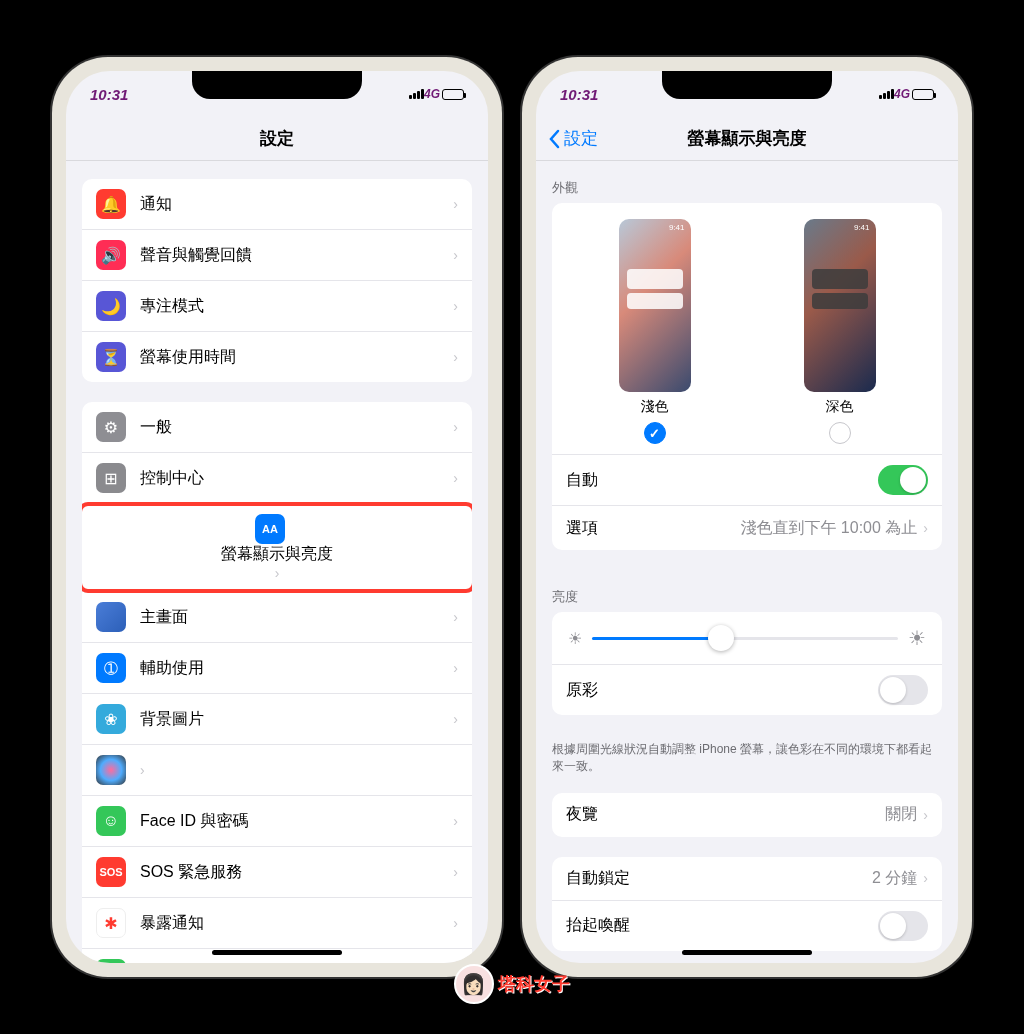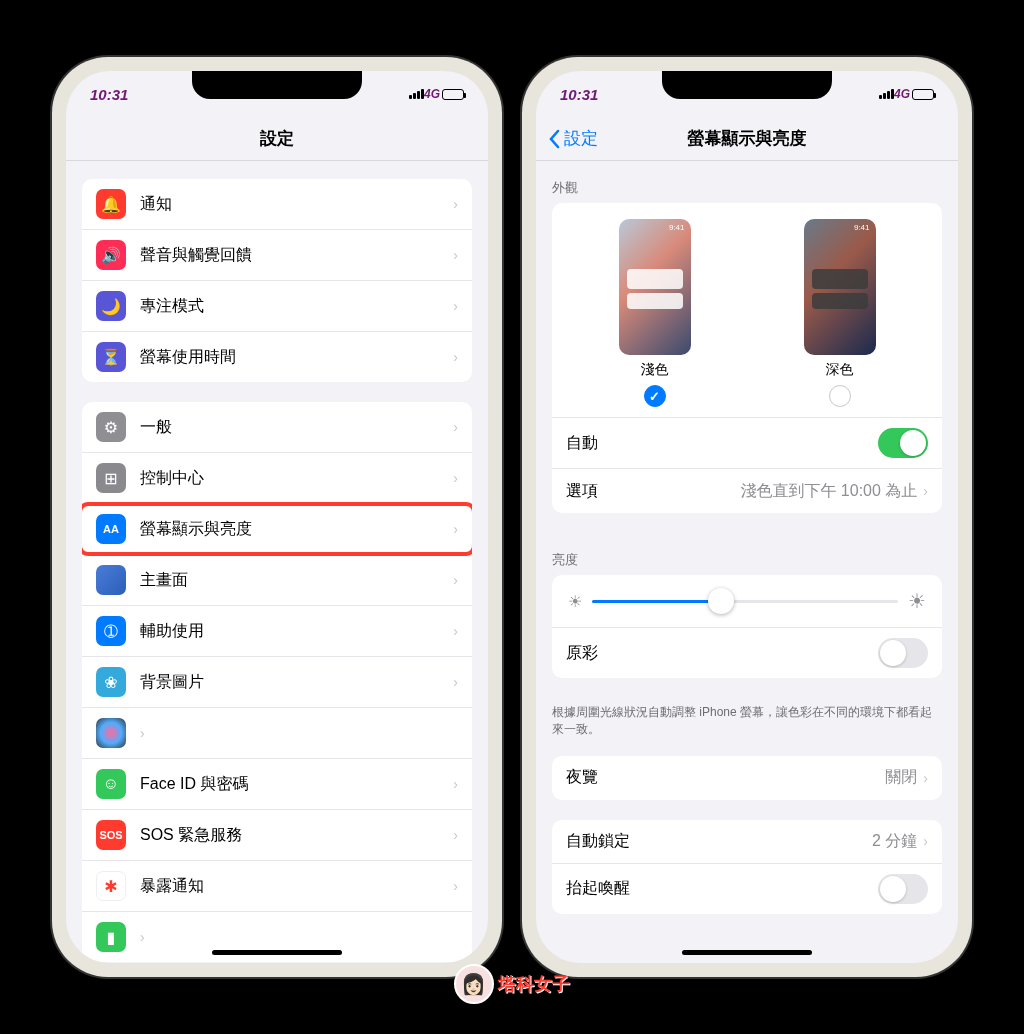--- a/index.html
+++ b/index.html
@@ -57,21 +57,21 @@
 .row-value { font-size: 16px; color: #8e8e93; margin-right: 6px;}
 .chevron { color: #c7c7cc; font-size: 14px; }
 
 .highlight-box {
   position: absolute; border: 4px solid #ff3b30; border-radius: 10px; pointer-events: none; z-index: 50;
 }
 
 .appearance-row { display: flex; justify-content: space-around; padding: 16px 10px 10px; border-bottom: 0.5px solid #e5e5ea;}
 .appearance-option { display: flex; flex-direction: column; align-items: center; gap: 6px; }
 .preview {
-  width: 72px; height: 136px; border-radius: 10px; position: relative; overflow: hidden;
+  width: 72px; height: 173px; border-radius: 10px; position: relative; overflow: hidden;
 }
 .preview.light { background: linear-gradient(135deg,#b8c8d8 0%,#d88a7a 40%,#3a4a6e 100%);}
 .preview.dark { background: linear-gradient(135deg,#6a7a8a 0%,#9a5a4a 40%,#1a2a4e 100%);}
 .preview-time { position: absolute; top: 4px; right: 6px; font-size: 8px; color: #fff;}
 .preview-widget { position: absolute; top: 50px; left: 8px; right: 8px; height: 20px; border-radius: 4px; }
 .preview.light .preview-widget { background: rgba(255,255,255,0.85);}
 .preview.dark .preview-widget { background: rgba(60,60,60,0.85);}
 .preview-widget2 { top: 74px; height: 16px;}
 .radio { width: 22px; height: 22px; border-radius: 50%; border: 1.5px solid #c7c7cc; display:flex;align-items:center;justify-content:center;}
 .radio.checked { background: #007aff; border-color:#007aff; }
@@ -156,21 +156,21 @@
           <div class="row" style="position: relative;">
             <span class="icon-box ic-gray">⚙</span>
             <span class="row-label">一般</span>
             <span class="chevron">›</span>
           </div>
           <div class="row" style="position: relative;">
             <span class="icon-box ic-darkgray">⊞</span>
             <span class="row-label">控制中心</span>
             <span class="chevron">›</span>
           </div>
-          <div class="row" style="position: relative;">
+          <div class="row" style="position: relative; flex-direction: column;">
             <span class="icon-box ic-blue" style="font-size: 11px; font-weight: bold;">AA</span>
             <span class="row-label">螢幕顯示與亮度</span>
             <span class="chevron">›</span>
             <div class="highlight-box" style="inset: -2px -4px;"></div>
           </div>
           <div class="row" style="position: relative;">
             <span class="icon-box ic-grid"></span>
             <span class="row-label">主畫面</span>
             <span class="chevron">›</span>
           </div>

